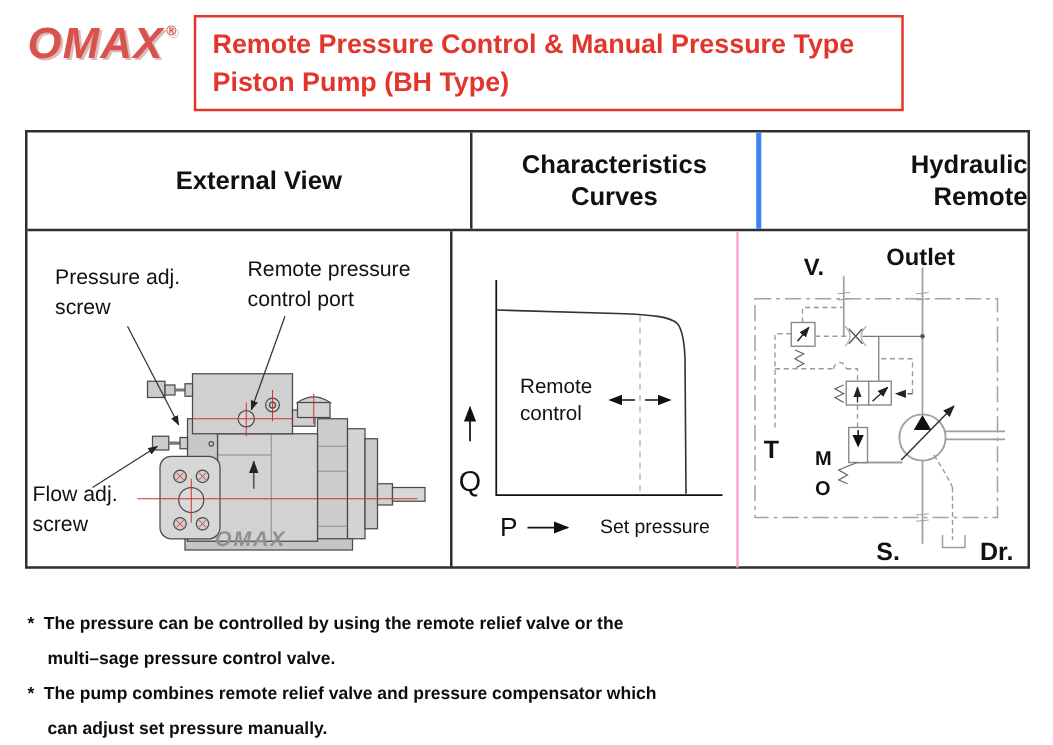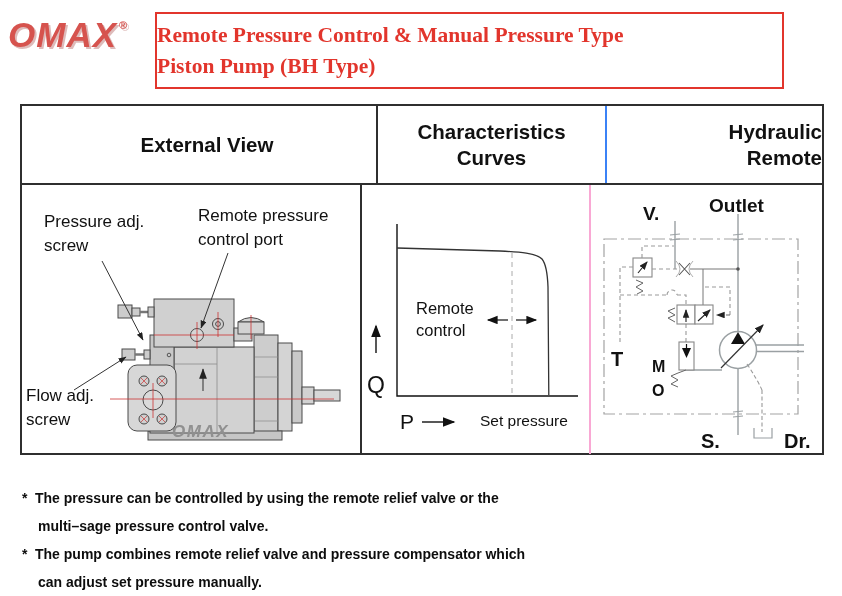--- a/index.html
+++ b/index.html
@@ -1,34 +1,34 @@
 <!DOCTYPE html>
 <html><head>
 <meta charset="utf-8">
 <style>
   html,body{margin:0;padding:0;background:#fff;}
   .page{position:relative;width:842px;height:596px;background:#ffffff;
         font-family:"Liberation Sans",sans-serif;overflow:hidden;color:#111;}
 
   
-  .logo{position:absolute;left:8px;top:15px;font-size:35px;font-weight:bold;font-style:italic;
+  .logo{position:absolute;left:22px;top:15px;font-size:35px;font-weight:bold;font-style:italic;
         color:#d6534e;letter-spacing:1px;text-shadow:2px 2px 0 rgba(160,60,56,.35);}
   .logo .reg{font-size:11px;font-style:normal;vertical-align:18px;margin-left:2px;}
-  .title-box{position:absolute;left:155px;top:12px;width:629px;height:77px;box-sizing:border-box;
+  .title-box{position:absolute;left:155px;top:12px;width:568px;height:77px;box-sizing:border-box;
         border:2px solid #e2352c;color:#e2352c;font-weight:bold;font-size:21.5px;line-height:31px;
-        display:flex;flex-direction:column;justify-content:center;font-family:Liberation Serif, serif;}
+        display:flex;flex-direction:column;justify-content:center;padding-left:13px;}
 
   
   .sheet-table{position:absolute;left:20px;top:104px;width:804px;height:351px;box-sizing:border-box;
         border:2px solid #2f2f2f;}
   .thead{display:flex;height:77px;border-bottom:2px solid #2f2f2f;padding-left:16px;}
   .th{display:flex;flex-direction:column;align-items:center;justify-content:center;
       font-weight:bold;font-size:20.5px;line-height:26px;}
   .th1{width:338px;border-right:2px solid #2f2f2f;}
-  .th2{width:227px;border-right:2px solid #3b82f6;align-items:center;}
+  .th2{width:227px;border-right:4px solid #3b82f6;align-items:center;}
   .th3{flex:1;align-items:flex-end;}
   .tbody{display:flex;height:269px;}
   .td{position:relative;}
   .td1{width:338px;border-right:2px solid #2f2f2f;}
   .td2{width:227px;border-right:2px solid #f9a8d4;}
   .td3{flex:1;}
   svg{display:block;font-family:"Liberation Sans",sans-serif;}
 
   
   .notes{position:absolute;left:22px;top:464px;width:806px;font-size:14px;font-weight:bold;

